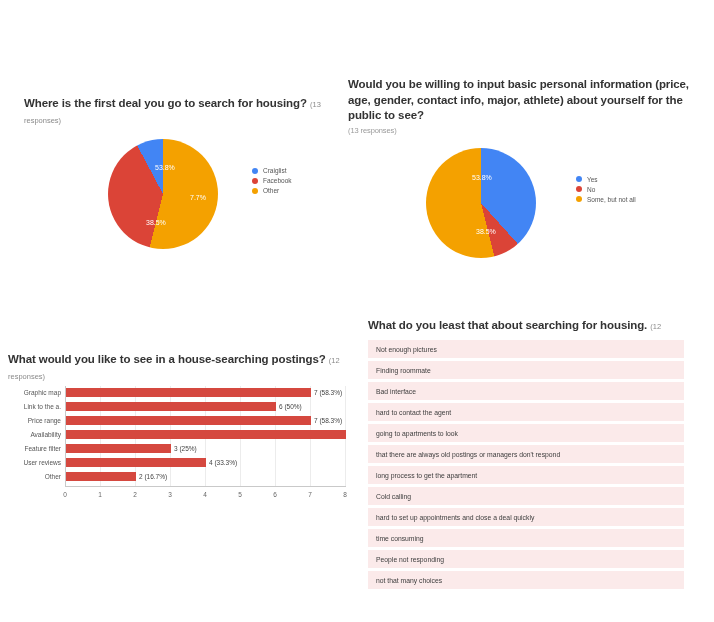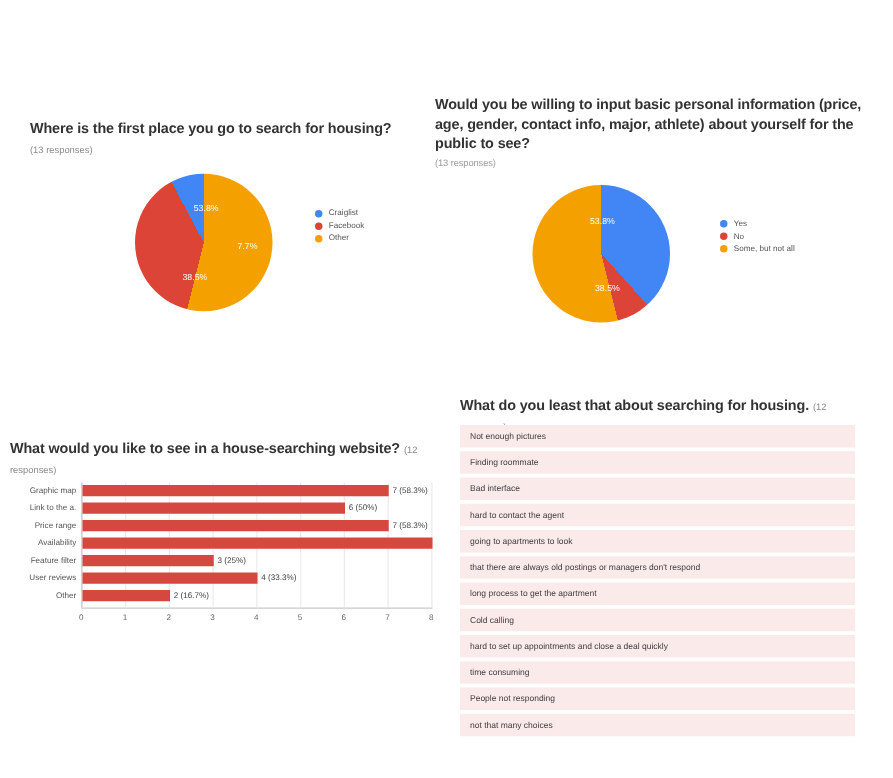--- a/index.html
+++ b/index.html
@@ -127,21 +127,21 @@
     font-size: 6.8px;
     color: #3d3d3d;
     box-sizing: border-box;
   }
 </style>
 </head>
 <body>
 
 <div class="panel" style="left:24px; top:96px; width:310px;">
   <div class="q-title" style="width:300px;">
-    <span>Where is the first place you go to search for housing?</span>
+    <span>Where is the first deal you go to search for housing?</span>
     <span class="q-count">(13 responses)</span>
   </div>
 
   <div style="position:relative; height:120px; margin-top:8px;">
     <div class="pie" style="left:84px; top:4px; width:110px; height:110px;
                 background: conic-gradient(from 0deg,
                   #f4a100 0deg 194deg,
                   #db4437 194deg 332deg,
                   #4285f4 332deg 360deg);"></div>
     <div class="pie-label" style="left:131px; top:29px;">53.8%</div>
@@ -192,21 +192,21 @@
       <div class="legend-row">
         <span class="legend-dot" style="background:#f4a100;"></span>
         <span class="legend-text">Some, but not all</span>
       </div>
     </div>
   </div>
 </div>
 
 <div class="panel" style="left:8px; top:352px; width:360px;">
   <div class="q-title" style="width:350px;">
-    <span>What would you like to see in a house-searching website?</span>
+    <span>What would you like to see in a house-searching postings?</span>
     <span class="q-count">(12 responses)</span>
   </div>
 
   <div class="bar-chart" style="left:0px; top:22px; width:360px; height:140px;">
 
     <div class="grid-line" style="left:57px;  top:12px; height:100px;"></div>
     <div class="grid-line" style="left:92px;  top:12px; height:100px;"></div>
     <div class="grid-line" style="left:127px; top:12px; height:100px;"></div>
     <div class="grid-line" style="left:162px; top:12px; height:100px;"></div>
     <div class="grid-line" style="left:197px; top:12px; height:100px;"></div>

